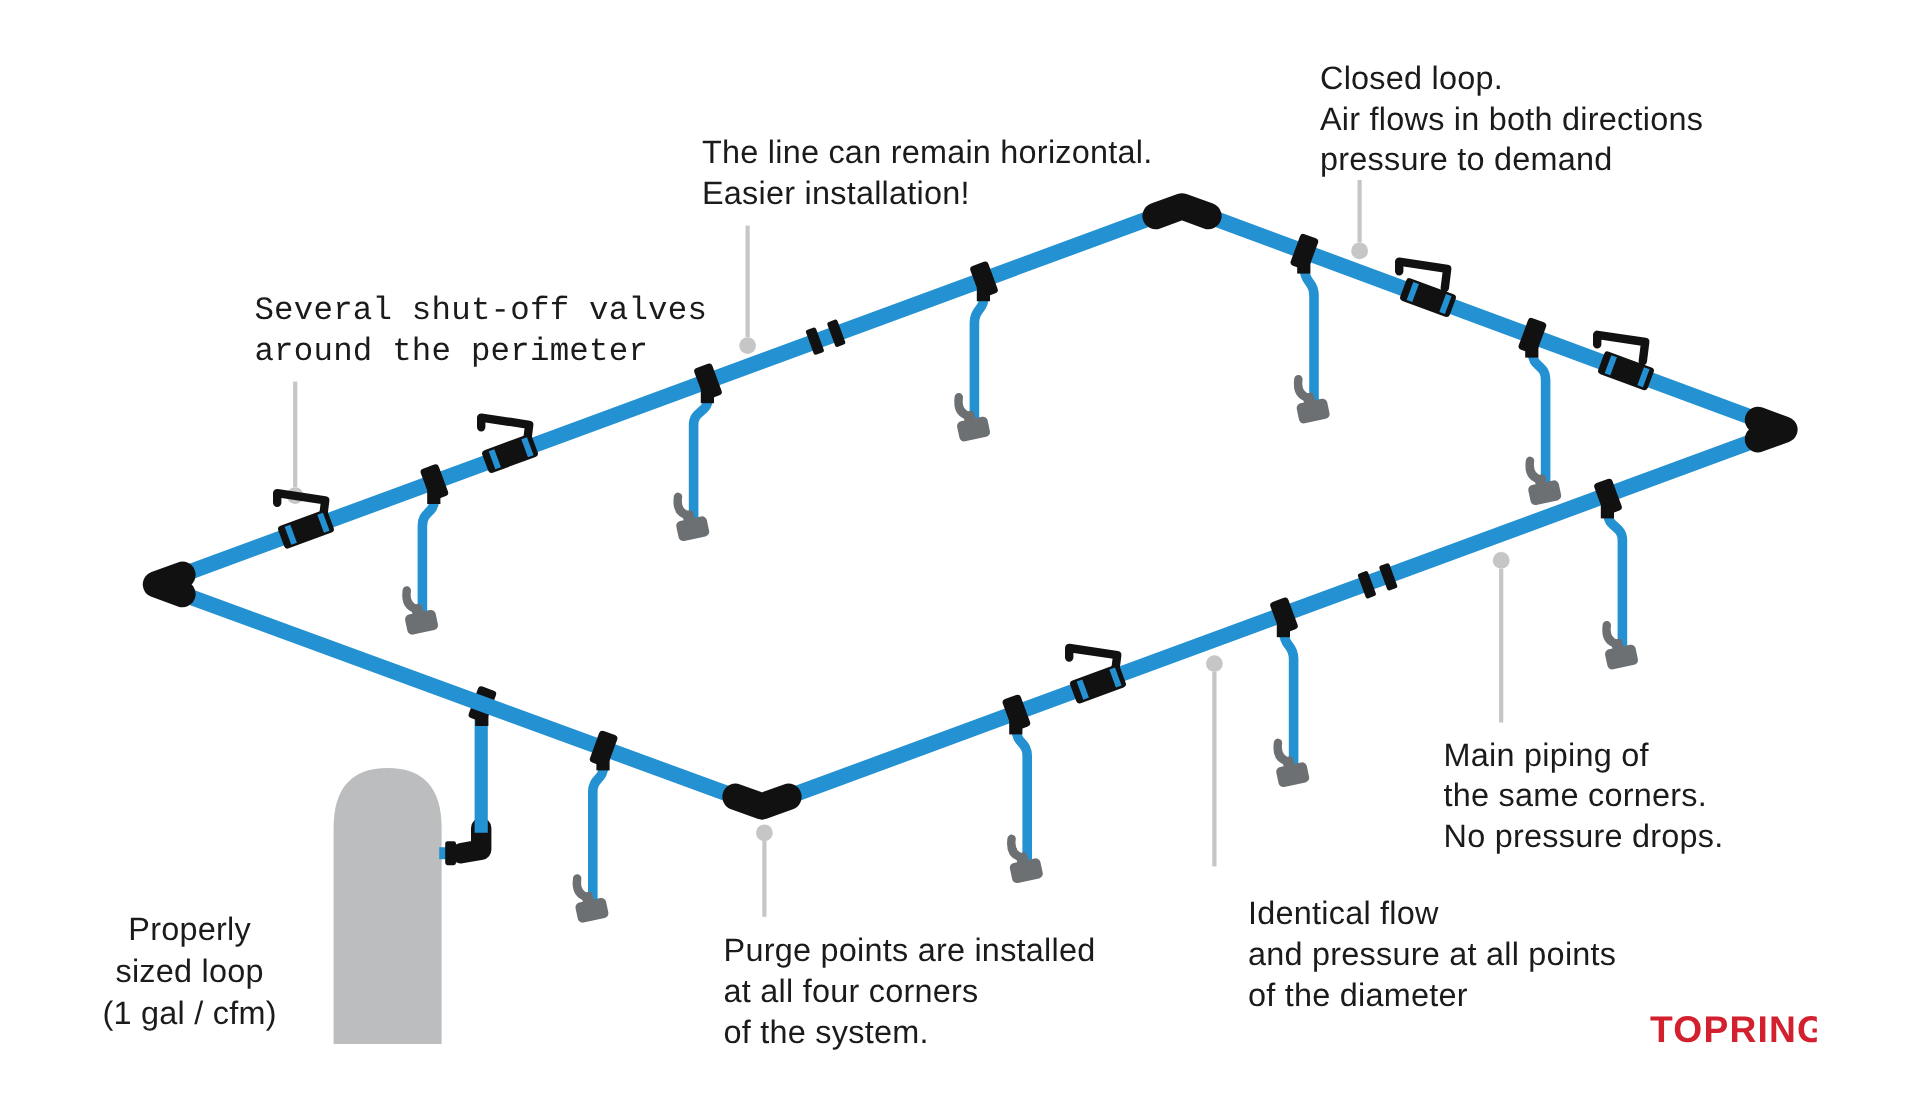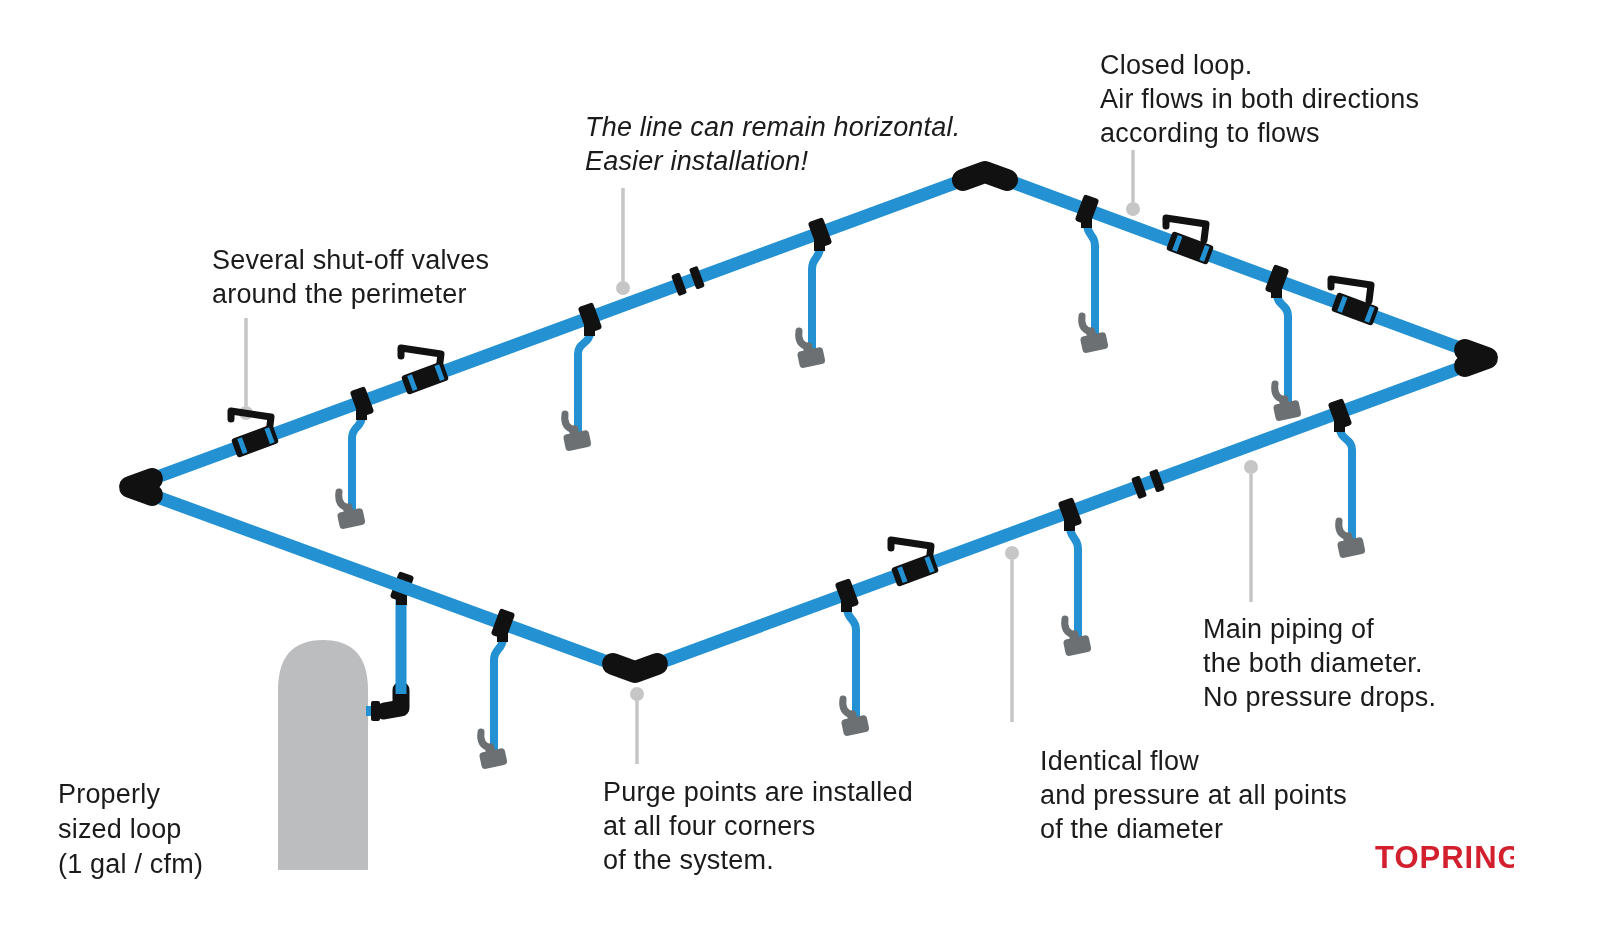--- a/index.html
+++ b/index.html
@@ -15,21 +15,21 @@
   html,body{margin:0;padding:0;background:var(--bg);}
   #stage{
     position:relative;width:1514px;height:925px;background:var(--bg);
     font-family:"Liberation Sans","DejaVu Sans",sans-serif;overflow:hidden;
   }
   #stage svg{position:absolute;left:0;top:0;}
   .note{
     position:absolute;color:var(--text-dark);font-size:27px;line-height:34px;
     letter-spacing:0.2px;white-space:nowrap;
   }
-  .note.right{text-align:left;margin-top:20px;}
+  .note.right{text-align:center;}
   .logo{
     position:absolute;color:var(--logo-red);font-size:31px;font-weight:700;
     letter-spacing:1px;white-space:nowrap;
   }
   
   .mainpipe{stroke:var(--pipe-blue);stroke-width:13;fill:none;stroke-linejoin:round;}
   .droppipe{stroke:var(--pipe-blue);stroke-width:8;fill:none;stroke-linecap:butt;}
   .riserpipe{stroke:var(--pipe-blue);stroke-width:11;fill:none;}
   .stubpipe{stroke:var(--pipe-blue);stroke-width:10;fill:none;}
   .elbow{stroke:var(--fitting-black);stroke-width:22;fill:none;stroke-linecap:round;stroke-linejoin:round;}
@@ -252,29 +252,29 @@
       <g transform="rotate(-12 494 762)">
           <rect class="gray" x="481" y="750" width="26" height="17" rx="4"></rect>
           <rect class="gray" x="488" y="743" width="9" height="9" rx="2"></rect>
         </g>
     </g>
   </svg>
 
   <div class="note" style="left:1100px;top:48px;">
     <div>Closed loop.</div>
     <div>Air flows in both directions</div>
-    <div>according to flows</div>
-  </div>
-
-  <div class="note" style="left:585px;top:110px;font-style:italic;">
+    <div>pressure to demand</div>
+  </div>
+
+  <div class="note" style="left:585px;top:110px;">
     <div>The line can remain horizontal.</div>
     <div>Easier installation!</div>
   </div>
 
-  <div class="note" style="left:212px;top:243px;">
+  <div class="note" style="left:212px;top:243px;font-family:Liberation Mono, monospace;">
     <div>Several shut-off valves</div>
     <div>around the perimeter</div>
   </div>
 
   <div class="note right" style="left:58px;top:757px;width:200px;line-height:35px;">
     <div>Properly</div>
     <div>sized loop</div>
     <div>(1 gal / cfm)</div>
   </div>
 
@@ -285,19 +285,19 @@
   </div>
 
   <div class="note" style="left:1040px;top:744px;">
     <div>Identical flow</div>
     <div>and pressure at all points</div>
     <div>of the diameter</div>
   </div>
 
   <div class="note" style="left:1203px;top:612px;">
     <div>Main piping of</div>
-    <div>the both diameter.</div>
+    <div>the same corners.</div>
     <div>No pressure drops.</div>
   </div>
 
   <div class="logo" style="left:1375px;top:840px;">TOPRING</div>
 
 </div>
 
 </body></html>

